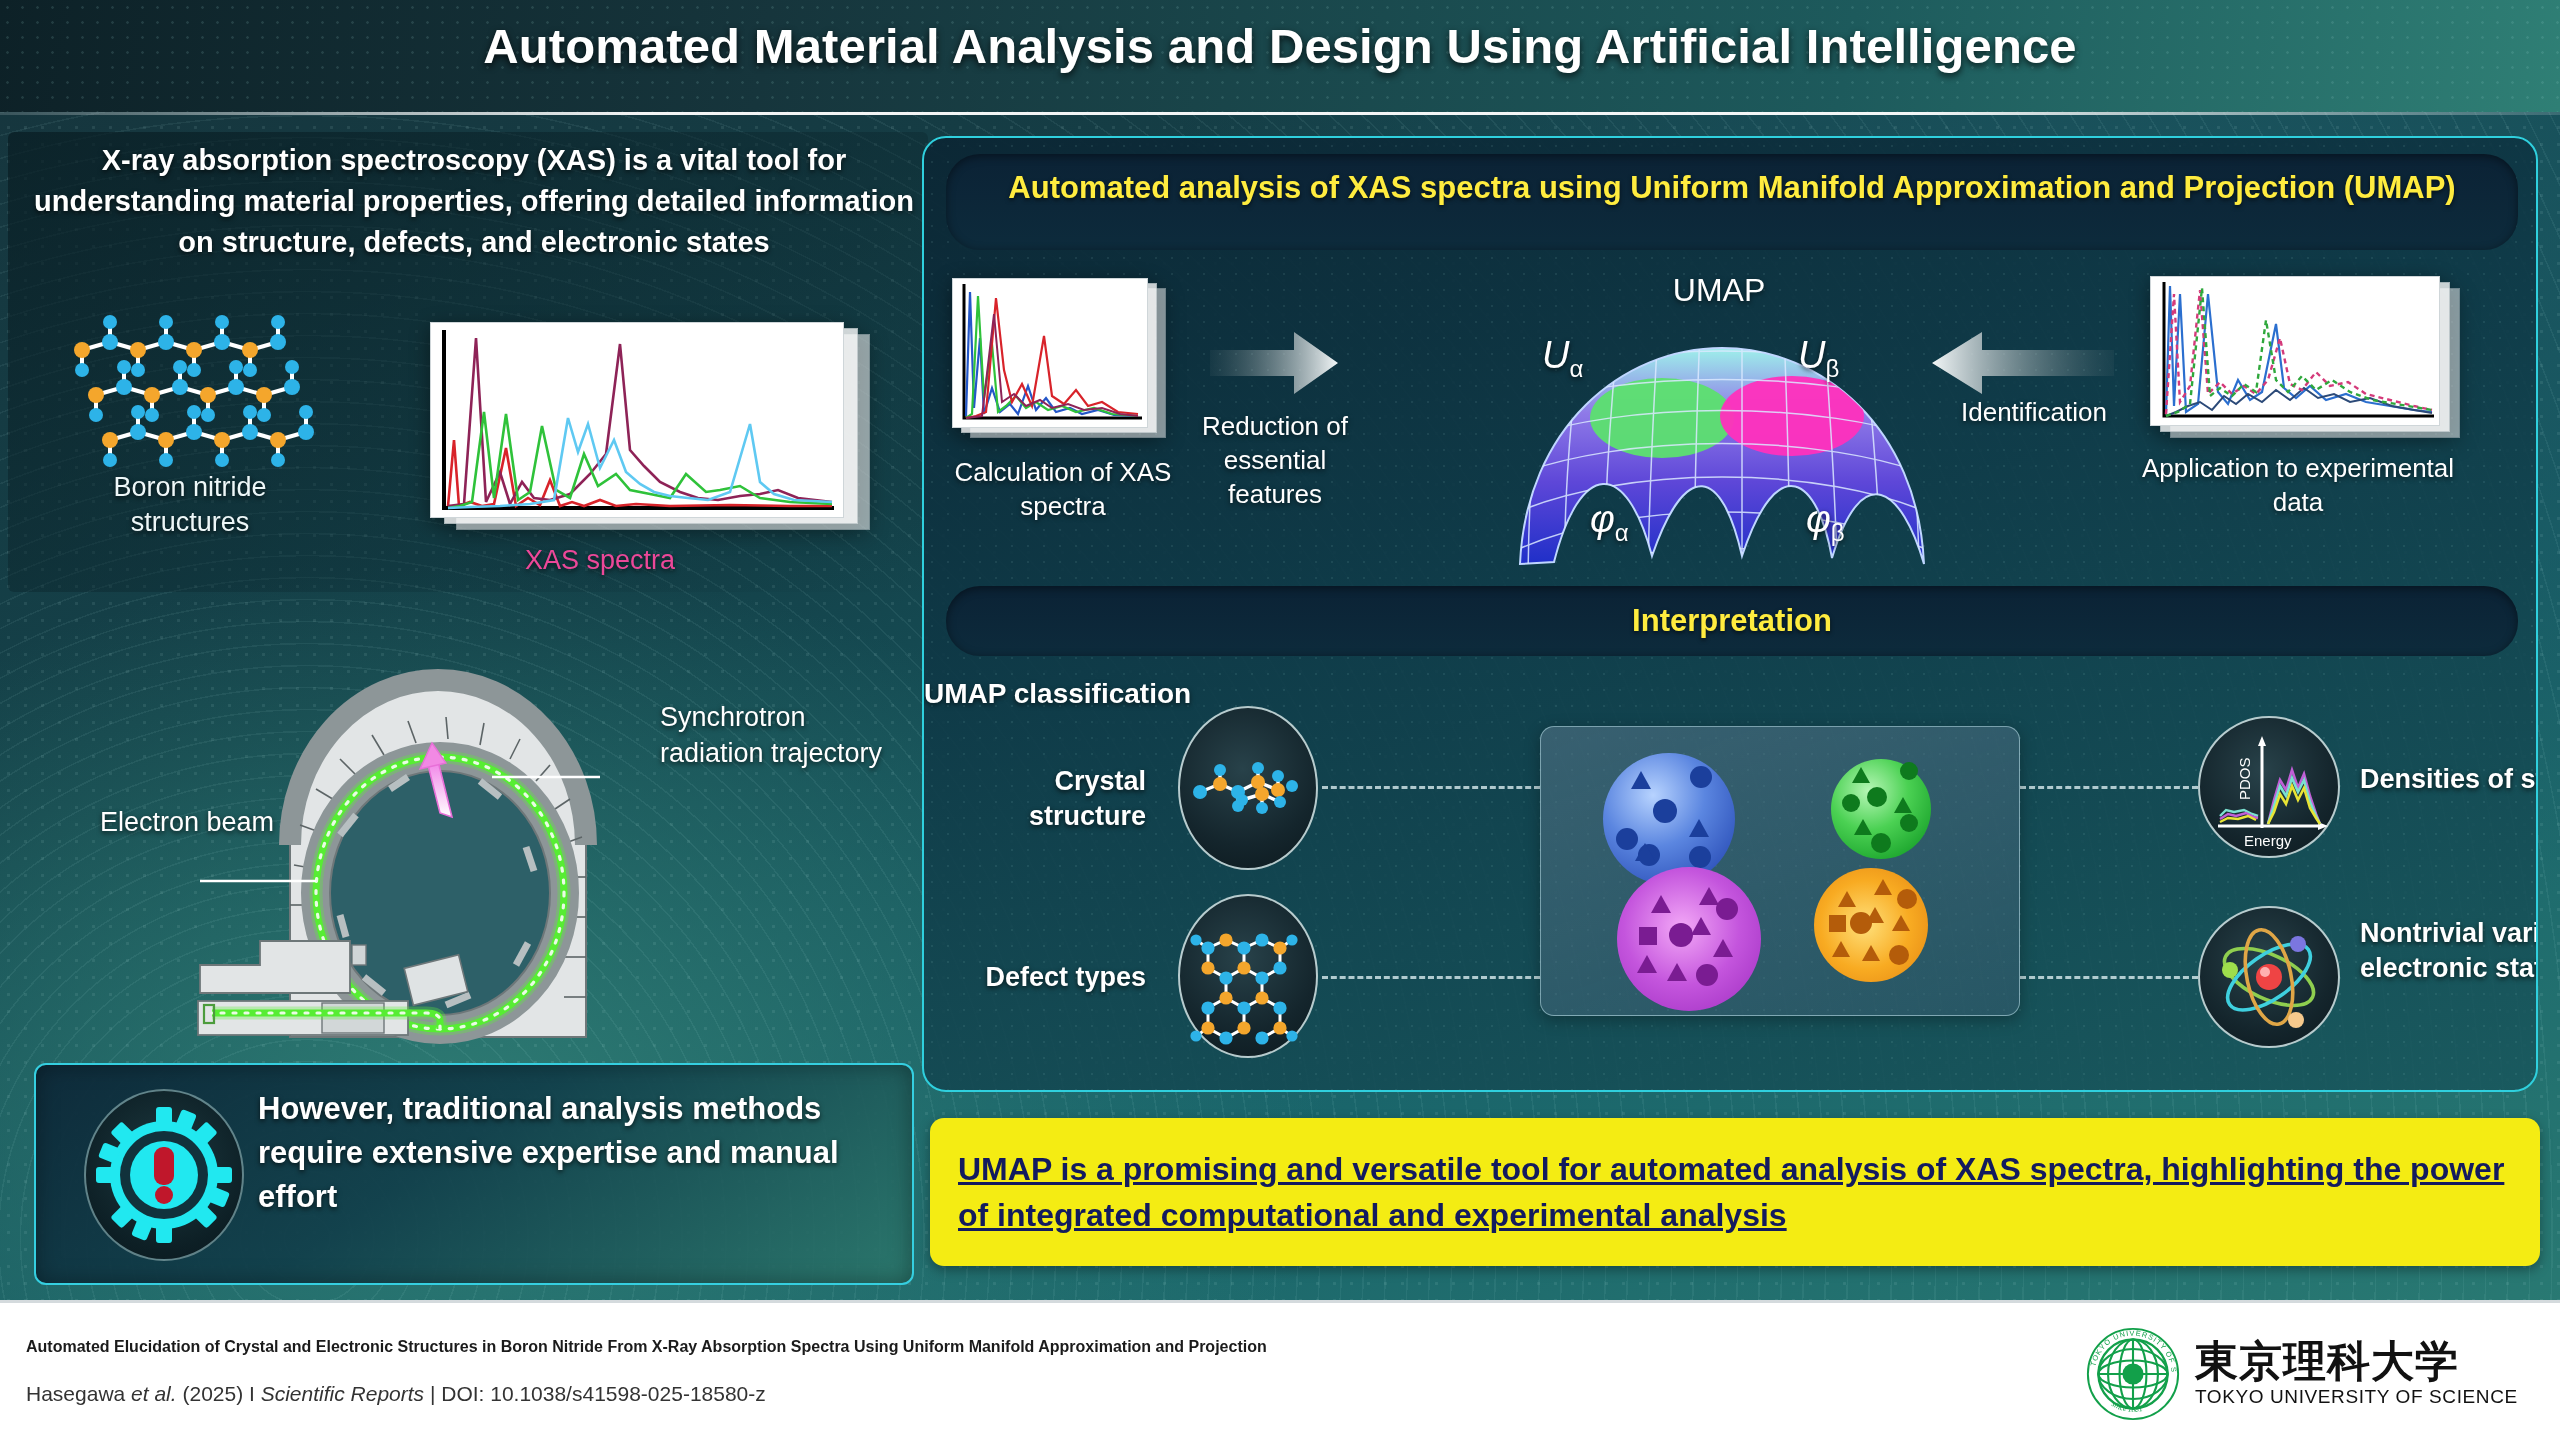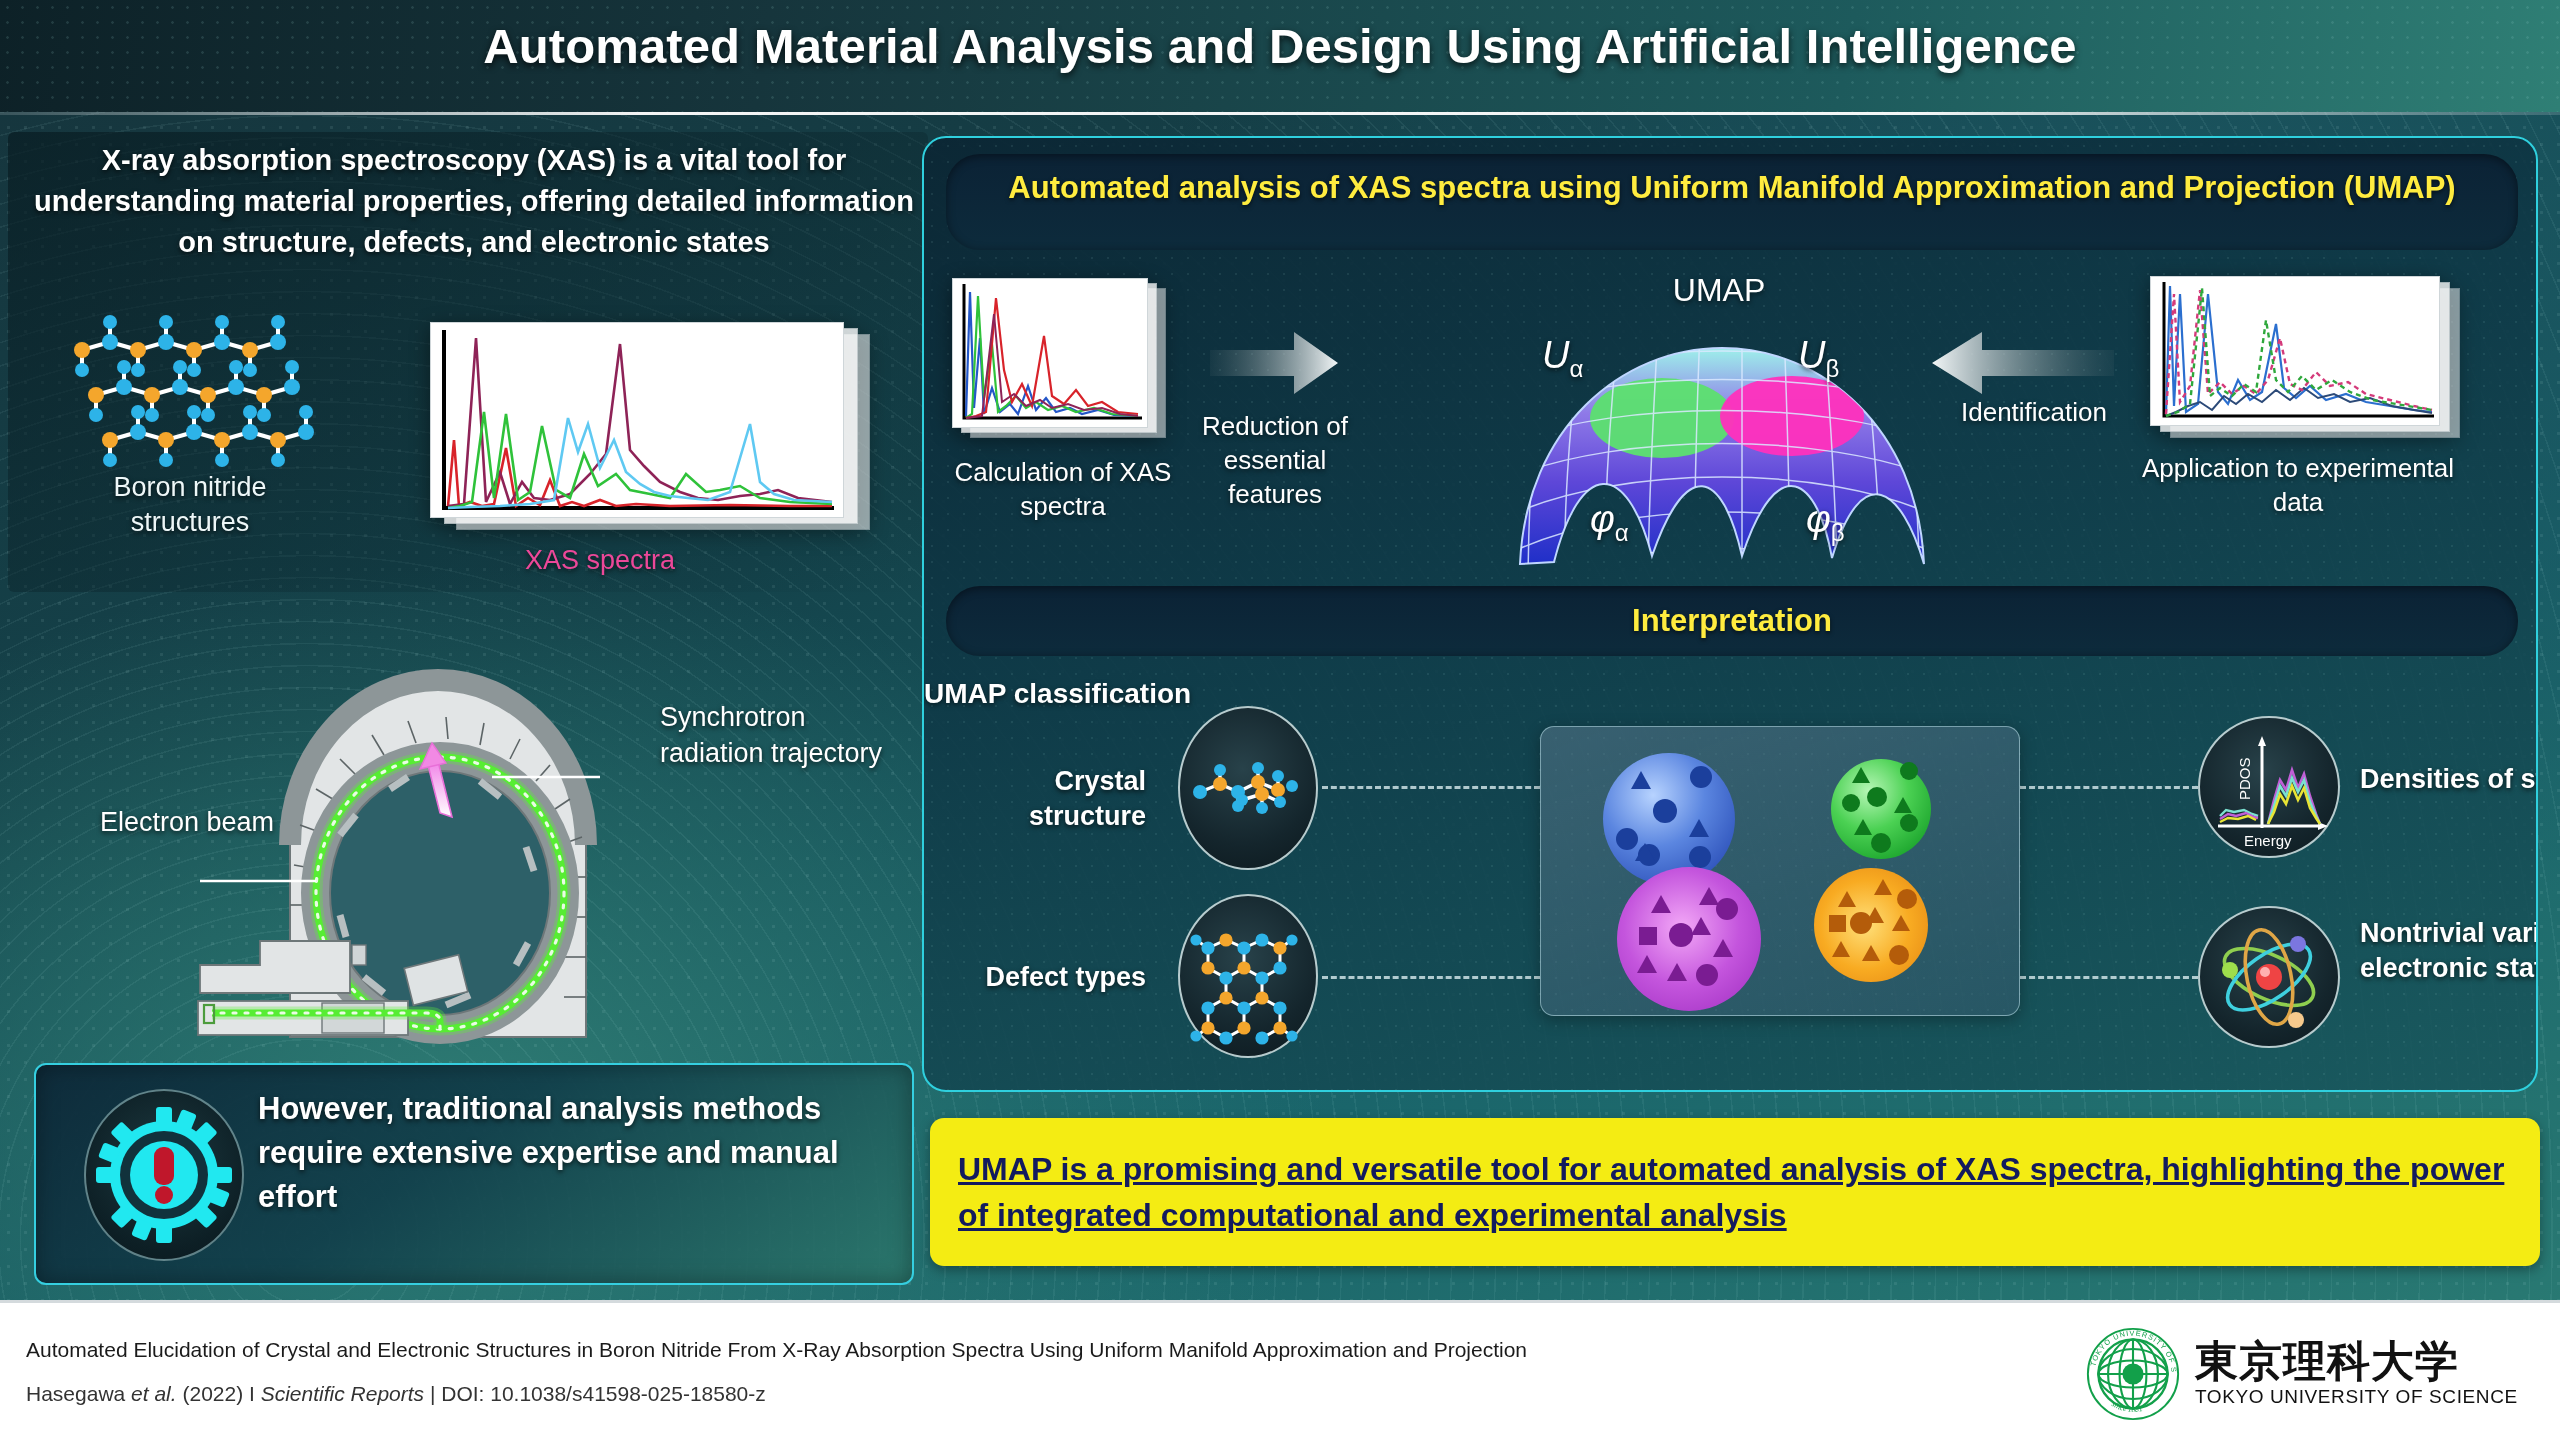--- a/index.html
+++ b/index.html
@@ -120,21 +120,21 @@
   .yellow-banner{position:absolute;left:930px;top:1118px;width:1610px;height:148px;
     background:#f4ec13;border-radius:14px;box-shadow:0 4px 12px rgba(0,0,0,.35);
     display:flex;align-items:center;}
   .yellow-banner .yt{width:100%;padding:0 28px;text-align:left;
     font-size:32px;font-weight:bold;color:#131b5e;line-height:1.45;text-decoration:underline;}
 
   
   .footer{position:absolute;left:0;top:1300px;width:2560px;height:140px;background:#ffffff;}
   .footer-rule{position:absolute;left:0;top:1300px;width:2560px;height:3px;background:#d4dadd;}
   .f-title{position:absolute;left:26px;top:1338px;width:2020px;
-    font-size:21px;font-weight:normal;color:#1b1b1b;}
+    font-size:16px;font-weight:bold;color:#1b1b1b;}
   .f-cite{position:absolute;left:26px;top:1382px;width:2020px;
     font-size:21px;color:#333;}
   .f-cite .it{font-style:italic;}
   .logo{position:absolute;left:2085px;top:1322px;width:455px;height:104px;display:flex;align-items:center;gap:14px;}
   .logo-seal{width:96px;height:96px;flex:0 0 96px;}
   .logo-words{display:flex;flex-direction:column;justify-content:center;}
   .logo-jp{font-size:43px;font-weight:bold;color:#111;letter-spacing:1px;line-height:1.02;}
   .logo-en{font-size:19px;color:#111;letter-spacing:.6px;margin-top:2px;}
 </style>
 </head>
@@ -622,21 +622,21 @@
   <div class="yellow-banner">
     <div class="yt">UMAP is a promising and versatile tool for automated analysis of XAS spectra, highlighting the power of integrated computational and experimental analysis</div>
   </div>
 
   <div class="footer"></div>
   <div class="footer-rule"></div>
   <div class="f-title">Automated Elucidation of Crystal and Electronic Structures in Boron Nitride From X-Ray Absorption Spectra Using Uniform Manifold Approximation and Projection</div>
   <div class="f-cite">
     <span>Hasegawa</span>
     <span class="it">et al.</span>
-    <span>(2022) I</span>
+    <span>(2025) I</span>
     <span class="it">Scientific Reports</span>
     <span>| DOI: 10.1038/s41598-025-18580-z</span>
   </div>
 
   <div class="logo">
     <svg class="logo-seal" viewBox="0 0 100 100">
       <circle cx="50" cy="50" r="47" fill="none" stroke="#12a04a" stroke-width="2"></circle>
       <circle cx="50" cy="50" r="36" fill="none" stroke="#12a04a" stroke-width="2.4"></circle>
       <g fill="none" stroke="#12a04a" stroke-width="2.2">
         <ellipse cx="50" cy="50" rx="36" ry="14"></ellipse>

